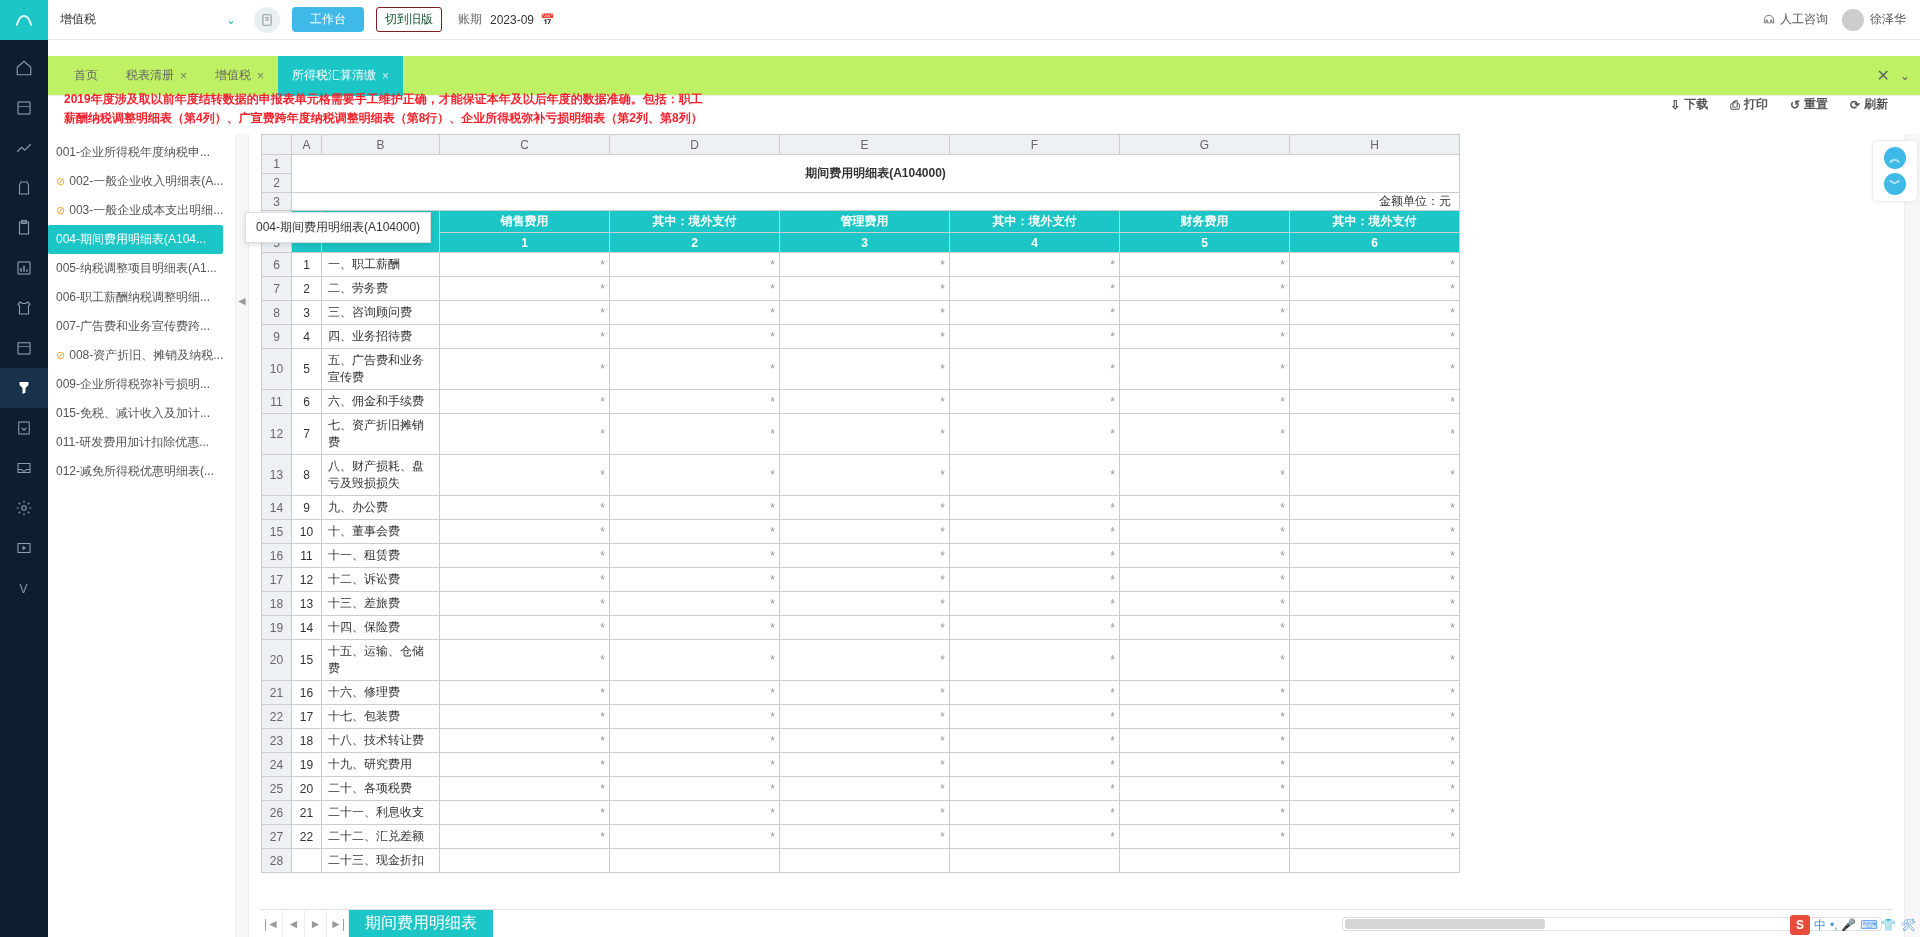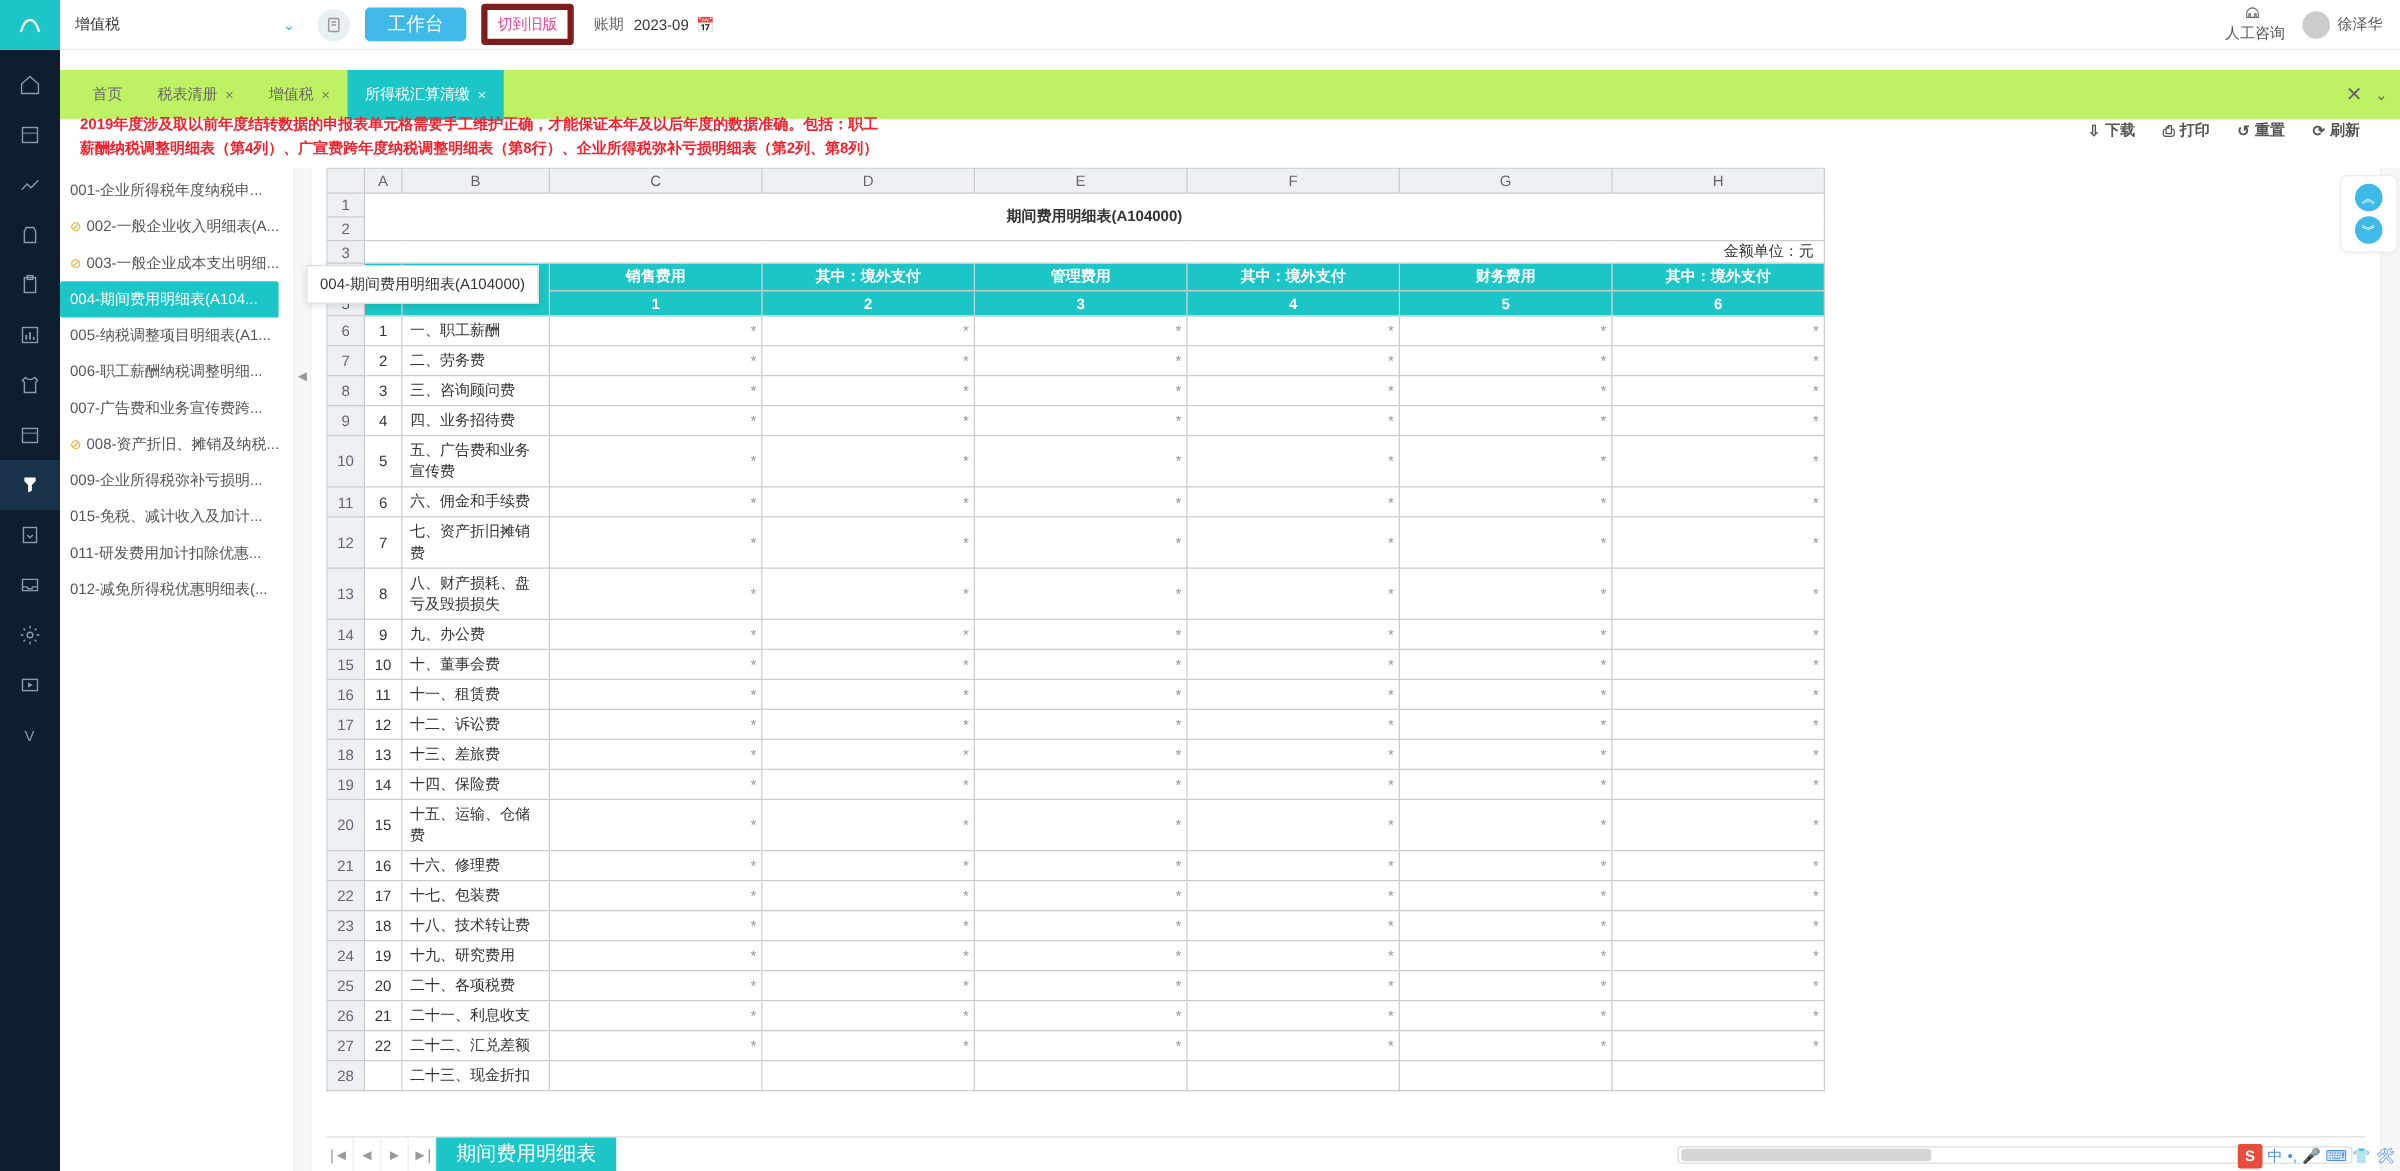--- a/index.html
+++ b/index.html
@@ -5,27 +5,27 @@
 * { margin: 0; padding: 0; box-sizing: border-box; }
 body { font-family: "Microsoft YaHei", Arial, sans-serif; font-size: 12px; color: #333; background: #fff; overflow: hidden; }
 
 
 .top-header { height: 40px; background: #fff; display: flex; align-items: center; border-bottom: 1px solid #e8e8e8; }
 .logo-area { width: 48px; height: 40px; background: #1dc6c6; display: flex; align-items: center; justify-content: center; }
 .logo-area svg { width: 22px; height: 22px; fill: #fff; }
 .org-selector { display: flex; align-items: center; padding: 0 12px; min-width: 200px; cursor: pointer; }
 .org-selector .chev { margin-left: auto; color: #1dc6c6; }
 .circle-btn { width: 26px; height: 26px; border-radius: 50%; background: #e8f0f2; display: flex; align-items: center; justify-content: center; margin: 0 6px; cursor: pointer; color: #999; }
-.pill-btn { background: #3fb9e8; color: #fff; border-radius: 4px; padding: 4px 18px; margin: 0 6px; cursor: pointer; font-size: 15px; }
-.outline-btn { border: 5px solid #7f1d1d; border-radius: 3px; padding: 3px 8px; margin: 0 6px; cursor: pointer; font-size: 12px; color: #ec4899; }
+.pill-btn { background: #3fb9e8; color: #fff; border-radius: 4px; padding: 4px 18px; margin: 0 6px; cursor: pointer; font-size: 12px; }
+.outline-btn { border: 1px solid #7f1d1d; border-radius: 3px; padding: 3px 8px; margin: 0 6px; cursor: pointer; font-size: 12px; color: #14532d; }
 .period-label { margin-left: 10px; color: #666; }
 .period-val { margin-left: 8px; color: #333; }
 .cal-icon { margin-left: 6px; color: #3fb9e8; }
 .header-spacer { flex: 1; }
-.support { display: flex; align-items: center; margin-right: 14px; cursor: pointer; color: #555; flex-direction: column; }
+.support { display: flex; align-items: center; margin-right: 14px; cursor: pointer; color: #555; }
 .support svg { margin-right: 4px; }
 .user { display: flex; align-items: center; margin-right: 14px; cursor: pointer; color: #555; }
 .avatar { width: 22px; height: 22px; border-radius: 50%; background: #ccc; margin-right: 6px; }
 
 
 .left-nav { position: fixed; left: 0; top: 40px; bottom: 0; width: 48px; background: #0f1e2e; display: flex; flex-direction: column; align-items: center; padding-top: 8px; }
 .left-nav .nav-item { width: 48px; height: 40px; display: flex; align-items: center; justify-content: center; cursor: pointer; color: #8a9aaa; }
 .left-nav .nav-item.active { background: #18324a; color: #fff; }
 .left-nav svg { width: 18px; height: 18px; }
 

